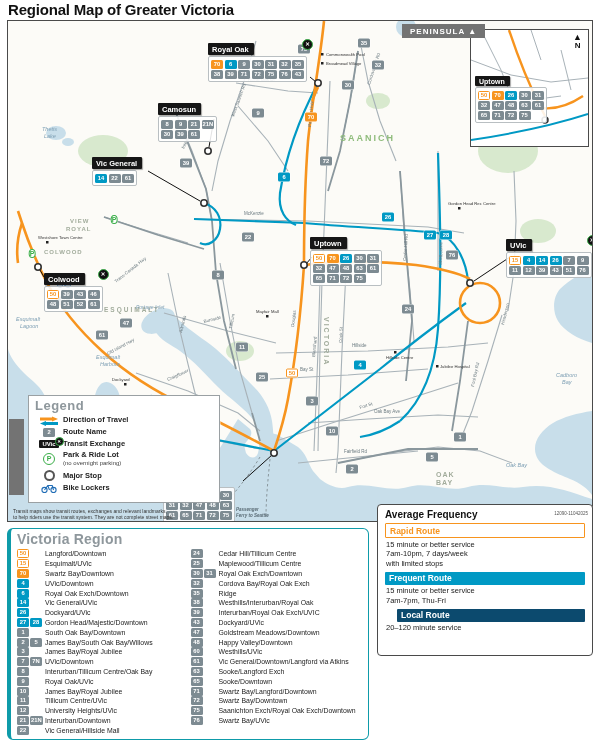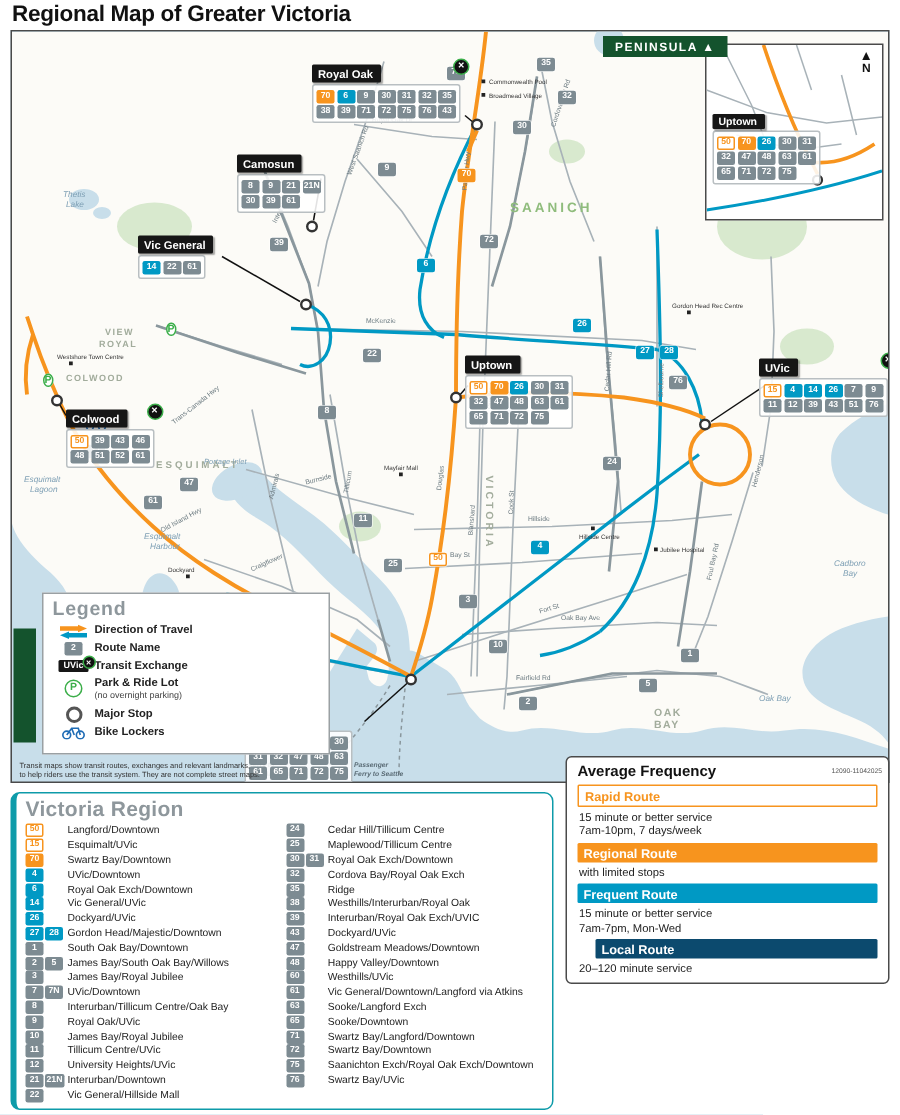--- a/index.html
+++ b/index.html
@@ -22,21 +22,21 @@
 
   
   .xbox{position:absolute;z-index:5;width:max-content;}
   .xhead{position:relative;background:#161616;color:#fff;font-size:7.5px;font-weight:bold;padding:1.5px 5px 1.5px 4px;
          border-radius:1px;width:max-content;box-shadow:1px 1px 1px rgba(0,0,0,.35);}
   .xicon{position:absolute;top:-4px;right:-6px;width:9px;height:9px;border-radius:50%;background:#111;color:#fff;
          font-size:5.5px;line-height:9px;text-align:center;border:1.2px solid #3BAE49;font-weight:bold;}
   .xbadges{background:rgba(255,255,255,.88);border:0.5px solid #b9bfc2;padding:1.5px 2px;border-radius:2px;margin-top:1px;width:max-content;}
   .b-row{display:flex;gap:1.5px;margin:1px 0;}
 
-  .sign{position:absolute;background:#14532d;color:#fff;font-weight:bold;z-index:9;text-align:center;}
+  .sign{position:absolute;background:#737373;color:#fff;font-weight:bold;z-index:9;text-align:center;}
   .sign-peninsula{left:394px;top:3px;font-size:8px;padding:2.5px 8px;letter-spacing:1px;}
   .sign-westshore{left:1px;top:398px;width:15px;height:76px;}
 
   
   .inset{position:absolute;right:3px;top:8px;width:117px;height:116px;background:#fff;border:1.5px solid #4a4a4a;z-index:8;overflow:hidden;}
   .inset .xbox{left:4px;top:46px;}
   .inset .xhead{font-size:7px;}
   .inset-n{position:absolute;right:6px;top:3px;color:#111;font-size:8px;font-weight:bold;text-align:center;line-height:1;z-index:3;}
   .inset-n .arr{font-size:9px;display:block;}
 
@@ -817,26 +817,25 @@
 
 <div class="freq-panel">
   <div class="freq-title">Average Frequency</div>
   <div>
       <div>
         <div class="fq-name fq-rapid">Rapid Route</div>
         <div class="fq-line">15 minute or better service</div>
         <div class="fq-line">7am-10pm, 7 days/week</div>
       </div>
       <div>
-        <div class="fq-name fq-regional">Regional Route</div>
         <div class="fq-line">with limited stops</div>
       </div>
       <div>
         <div class="fq-name fq-frequent">Frequent Route</div>
         <div class="fq-line">15 minute or better service</div>
-        <div class="fq-line">7am-7pm, Mon-Wed</div>
+        <div class="fq-line">7am-7pm, Thu-Fri</div>
       </div>
       <div>
         <div class="fq-name fq-local">Local Route</div>
         <div class="fq-line">20–120 minute service</div>
       </div>
     </div>
 </div>
 
 </body></html>

